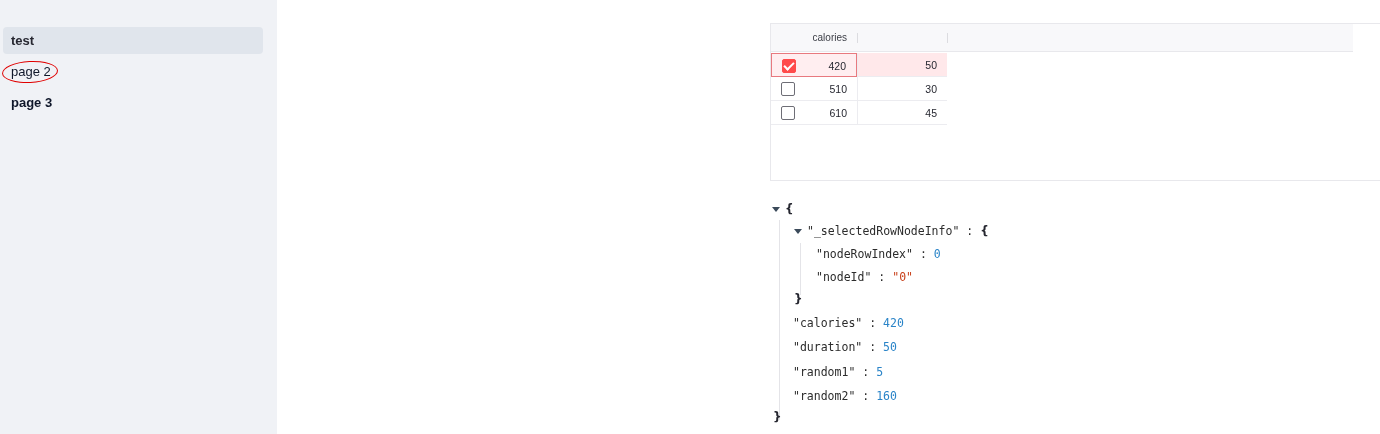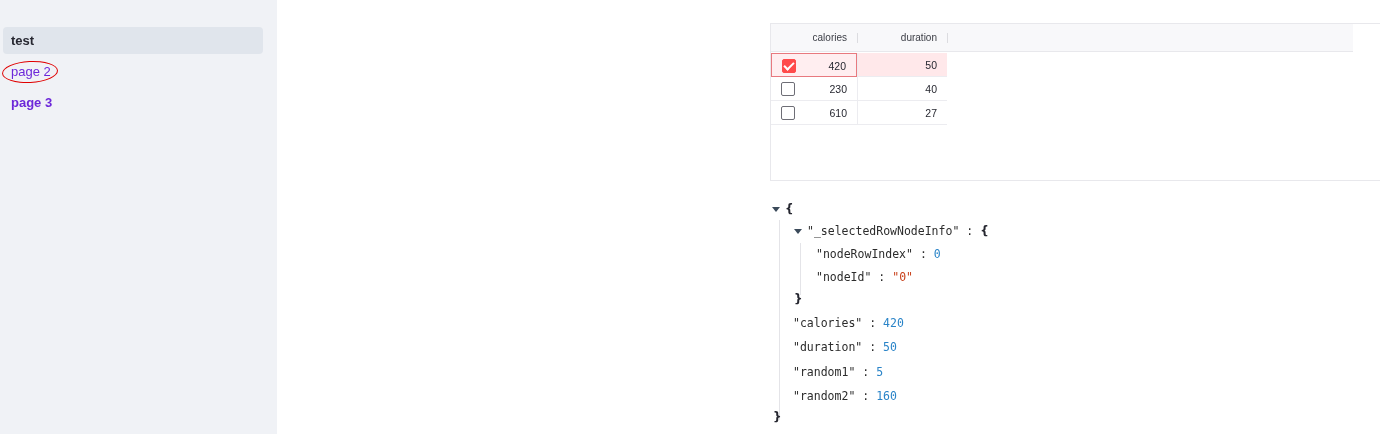--- a/index.html
+++ b/index.html
@@ -1,18 +1,18 @@
 <!DOCTYPE html>
 <html><head>
 <meta charset="utf-8">
 <style>
   * { box-sizing: border-box; margin: 0; padding: 0; }
   html, body { width: 1380px; height: 434px; overflow: hidden; background: #ffffff; font-family: "Liberation Sans", sans-serif; }
   .sidebar { position: absolute; left: 0; top: 0; width: 277px; height: 434px; background: #f0f2f6; }
-  .nav-item { position: absolute; left: 3px; width: 260px; height: 27px; border-radius: 4px; font-size: 13px; padding: 0 8px; line-height: 27px; color: #6d28d9; cursor: pointer; }
+  .nav-item { position: absolute; left: 3px; width: 260px; height: 27px; border-radius: 4px; font-size: 13px; padding: 0 8px; line-height: 27px; color: #0f172a; cursor: pointer; }
   .nav-item.active { background: #e0e5ec; color: #262730; font-weight: bold; }
   .circle { position: absolute; left: 2px; top: 61px; width: 56px; height: 22px; border: 1.5px solid #e00000; border-radius: 50%; transform: rotate(-3deg); pointer-events: none; }
 
   .grid { position: absolute; left: 770px; top: 23px; width: 700px; height: 158px; border: 1px solid #e8e8ec; background: #fff; }
   .grid-header { position: absolute; left: 0; top: 0; width: 582px; height: 28px; background: #f8f8fa; border-bottom: 1px solid #e8e8ec; font-size: 10px; color: #3b3d45; }
   .hcell { position: absolute; top: 0; height: 28px; line-height: 28px; text-align: right; padding-right: 10px; }
   .hsep { position: absolute; top: 9px; width: 1px; height: 10px; background: #dcdce0; }
   .row { position: absolute; left: 0; width: 176px; height: 24px; border-bottom: 1px solid #ececf0; font-size: 10.5px; color: #262730; }
   .row.selected { background: #ffe8ea; }
   .cell { position: absolute; top: 0; height: 24px; line-height: 24px; text-align: right; padding-right: 10px; }
@@ -50,51 +50,48 @@
     <span>page 3</span>
   </div>
 </div>
 
 <div class="grid">
   <div class="grid-header">
     <div class="hcell" style="left:0;width:86px;">
       <span>calories</span>
     </div>
     <div class="hsep" style="left:86px;"></div>
-    <div class="hcell" style="left:86px;width:90px;">
-      <span>duration</span>
-    </div>
     <div class="hsep" style="left:176px;"></div>
   </div>
 
   <div class="row selected" style="top:29px;">
     <div class="cell c1">
       <span class="cb checked"></span>
       <span>420</span>
     </div>
     <div class="cell c2">
       <span>50</span>
     </div>
   </div>
   <div class="row" style="top:53px;">
     <div class="cell c1">
       <span class="cb"></span>
-      <span>230</span>
+      <span>510</span>
     </div>
     <div class="cell c2">
-      <span>40</span>
+      <span>30</span>
     </div>
   </div>
   <div class="row" style="top:77px;">
     <div class="cell c1">
       <span class="cb"></span>
       <span>610</span>
     </div>
     <div class="cell c2">
-      <span>27</span>
+      <span>45</span>
     </div>
   </div>
 
   <div class="sidepanel">
     <div class="vbtn" style="top:24px;">
       <span class="vicon">
         <svg width="10" height="10" viewBox="0 0 10 10" style="transform:rotate(90deg)">
             <path d="M1 1 L9 1 L6 5 L6 9 L4 8 L4 5 Z" fill="none" stroke="#3b3d45" stroke-width="1"></path>
           </svg>
       </span>

